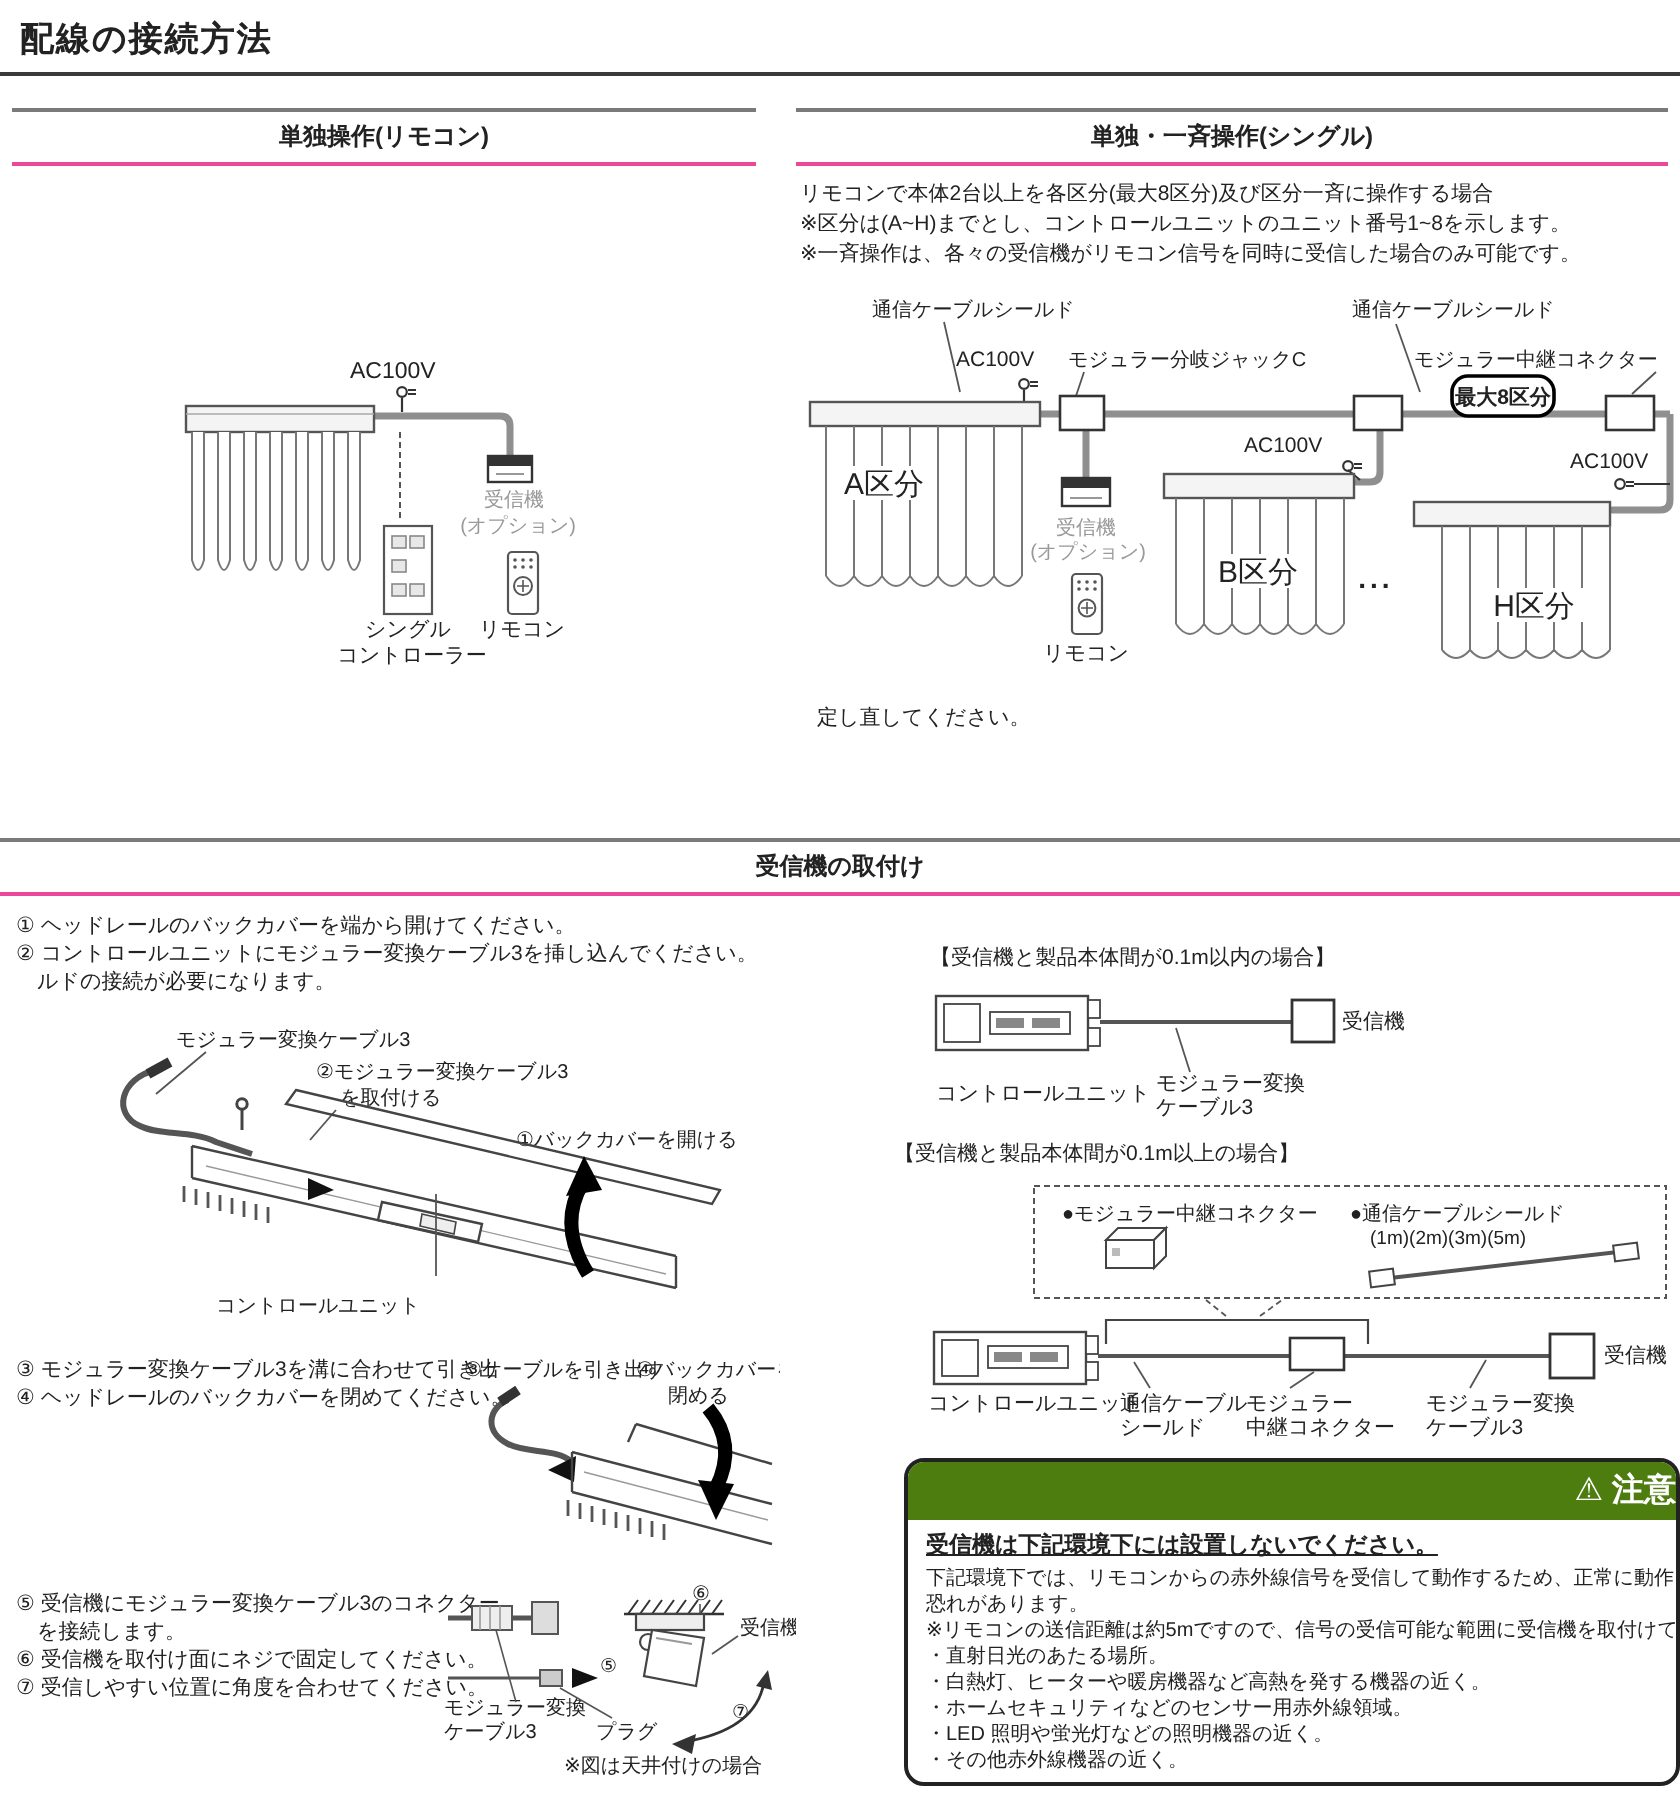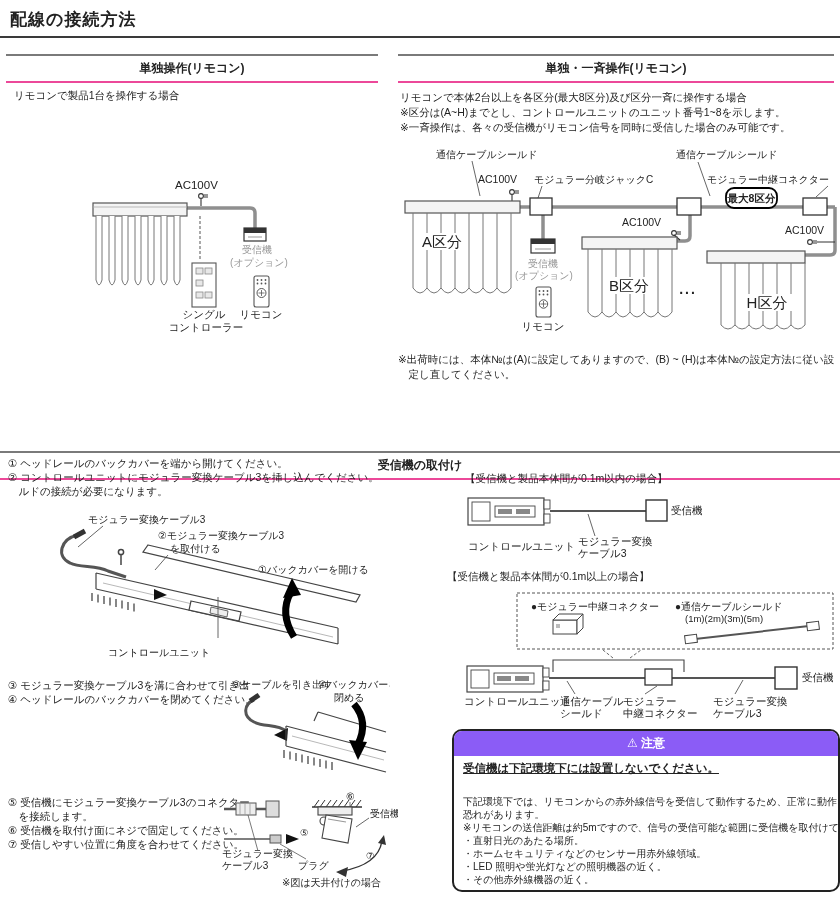--- a/index.html
+++ b/index.html
@@ -10,38 +10,37 @@
   .rule{background:#3a3a3a;height:2px;}
   .sechdr{border-top:2px solid #7a7a7a;border-bottom:2px solid #ec4899;
           text-align:center;font-size:12px;font-weight:bold;padding:4px 0;}
   .t{font-size:10.5px;line-height:15px;white-space:pre;}
   .steps .ln{font-size:10.5px;line-height:14px;white-space:pre;}
   .case{font-size:10.5px;white-space:pre;}
   svg{display:block;}
   svg text{font-family:"Liberation Sans","DejaVu Sans",sans-serif;fill:#222;}
   .gray{fill:#999;}
   .caution{border:2px solid #222;border-radius:10px;background:#fff;overflow:hidden;}
-  .caution-hdr{background:#8b5cf6;color:#fff;text-align:center;font-size:12px;
+  .caution-hdr{background:#4d7c0f;color:#fff;text-align:right;font-size:16px;
                font-weight:bold;padding:4px 0;}
   .caution-body{padding:5px 9px 4px 9px;}
   .caution-heading{font-size:11.5px;font-weight:bold;text-decoration:underline;
-                   margin-bottom:19px;white-space:pre;}
+                   margin-bottom:3px;white-space:pre;}
   .caution-body .ln{font-size:10px;line-height:13px;white-space:pre;}
 </style>
 </head>
 <body>
 
 <div id="page">
 
   <div class="abs title" style="left:10px;top:8px;">配線の接続方法</div>
   <div class="abs rule" style="left:0;top:36px;width:840px;"></div>
 
   <div class="abs sechdr" style="left:6px;top:54px;width:372px;">単独操作(リモコン)</div>
   <div class="abs" style="left:14px;top:88px;">
-    <div class="t">リモコンで製品1台を操作する場合</div>
   </div>
 
   <svg class="abs" style="left:8px;top:150px;" width="370" height="192" viewBox="0 0 370 192">
     <g>
       <text x="167" y="39" font-size="11.5">AC100V</text>
       <circle cx="193" cy="46" r="2.4" fill="none" stroke="#333" stroke-width="1.1"></circle>
       <path d="M196,45 H200 M196,47 H200 M193,49 V56" stroke="#333" stroke-width="1.1" fill="none"></path>
     </g>
     <g>
       <path d="M179,58 H242 Q247,58 247,63 V78" stroke="#8f8f8f" stroke-width="3.5" fill="none"></path>
@@ -76,21 +75,21 @@
         <circle cx="253.5" cy="133.5" r="0.9" fill="#555"></circle>
         <circle cx="257.5" cy="133.5" r="0.9" fill="#555"></circle>
       <circle cx="253.5" cy="143" r="4.5" fill="none" stroke="#555" stroke-width="1"></circle>
       <path d="M253.5,140 V146 M250.5,143 H256.5" stroke="#555" stroke-width="0.8"></path>
     </g>
     <text x="196" y="168" font-size="10.5" text-anchor="middle">シングル</text>
     <text x="198" y="181" font-size="10.5" text-anchor="middle">コントローラー</text>
     <text x="253" y="168" font-size="10.5" text-anchor="middle">リモコン</text>
   </svg>
 
-  <div class="abs sechdr" style="left:398px;top:54px;width:436px;">単独・一斉操作(リモコン)</div>
+  <div class="abs sechdr" style="left:398px;top:54px;width:436px;">単独・一斉操作(シングル)</div>
   <div class="abs" style="left:400px;top:90px;">
     <div class="t">リモコンで本体2台以上を各区分(最大8区分)及び区分一斉に操作する場合</div>
     <div class="t">※区分は(A~H)までとし、コントロールユニットのユニット番号1~8を示します。</div>
     <div class="t">※一斉操作は、各々の受信機がリモコン信号を同時に受信した場合のみ可能です。</div>
   </div>
 
   <svg class="abs" style="left:392px;top:146px;" width="448" height="200" viewBox="0 0 448 200">
 
     <g stroke="#8f8f8f" stroke-width="3.5" fill="none">
       <path d="M128,61 H443"></path>
@@ -172,25 +171,24 @@
     </g>
 
     <rect x="315" y="105" width="98" height="12" fill="#f4f4f4" stroke="#555" stroke-width="1.2"></rect>
     <path stroke="#777" stroke-width="1" fill="none" d="M329,117V179M343,117V179M357,117V179M371,117V179M385,117V179M399,117V179M413,117V179"></path>
     <path stroke="#777" stroke-width="1" fill="none" d="M329,179Q336,187 343,179Q350,187 357,179Q364,187 371,179Q378,187 385,179Q392,187 399,179Q406,187 413,179"></path>
     <rect x="349" y="148" width="52" height="17" fill="#fff"></rect>
     <text x="375" y="162" font-size="15" text-anchor="middle">H区分</text>
   </svg>
 
   <div class="abs" style="left:398px;top:352px;">
-    <div class="t">※出荷時には、本体№は(A)に設定してありますので、(B) ~ (H)は本体№の設定方法に従い設</div>
     <div class="t">　定し直してください。</div>
   </div>
 
-  <div class="abs sechdr" style="left:0;top:419px;width:840px;margin-top:32px;">受信機の取付け</div>
+  <div class="abs sechdr" style="left:0;top:419px;width:840px;">受信機の取付け</div>
 
   <div class="abs steps" style="left:8px;top:456px;">
     <div class="ln">① ヘッドレールのバックカバーを端から開けてください。</div>
     <div class="ln">② コントロールユニットにモジュラー変換ケーブル3を挿し込んでください。</div>
     <div class="ln">　ルドの接続が必要になります。</div>
   </div>
 
   <svg class="abs" style="left:8px;top:513px;" width="380" height="160" viewBox="0 0 380 160">
     <text x="80" y="10" font-size="10">モジュラー変換ケーブル3</text>
     <path d="M95,13 L70,34" stroke="#555" stroke-width="0.9"></path>
@@ -359,19 +357,20 @@
     <div class="caution-hdr">
       <span>⚠</span>
       <span>注意</span>
     </div>
     <div class="caution-body">
       <div class="caution-heading">受信機は下記環境下には設置しないでください。</div>
       <div class="ln">下記環境下では、リモコンからの赤外線信号を受信して動作するため、正常に動作しなくなる</div>
       <div class="ln">恐れがあります。</div>
       <div class="ln">※リモコンの送信距離は約5mですので、信号の受信可能な範囲に受信機を取付けてください。</div>
       <div class="ln">・直射日光のあたる場所。</div>
+      <div class="ln">・白熱灯、ヒーターや暖房機器など高熱を発する機器の近く。</div>
       <div class="ln">・ホームセキュリティなどのセンサー用赤外線領域。</div>
       <div class="ln">・LED 照明や蛍光灯などの照明機器の近く。</div>
       <div class="ln">・その他赤外線機器の近く。</div>
     </div>
   </div>
 
 </div>
 
 </body></html>

